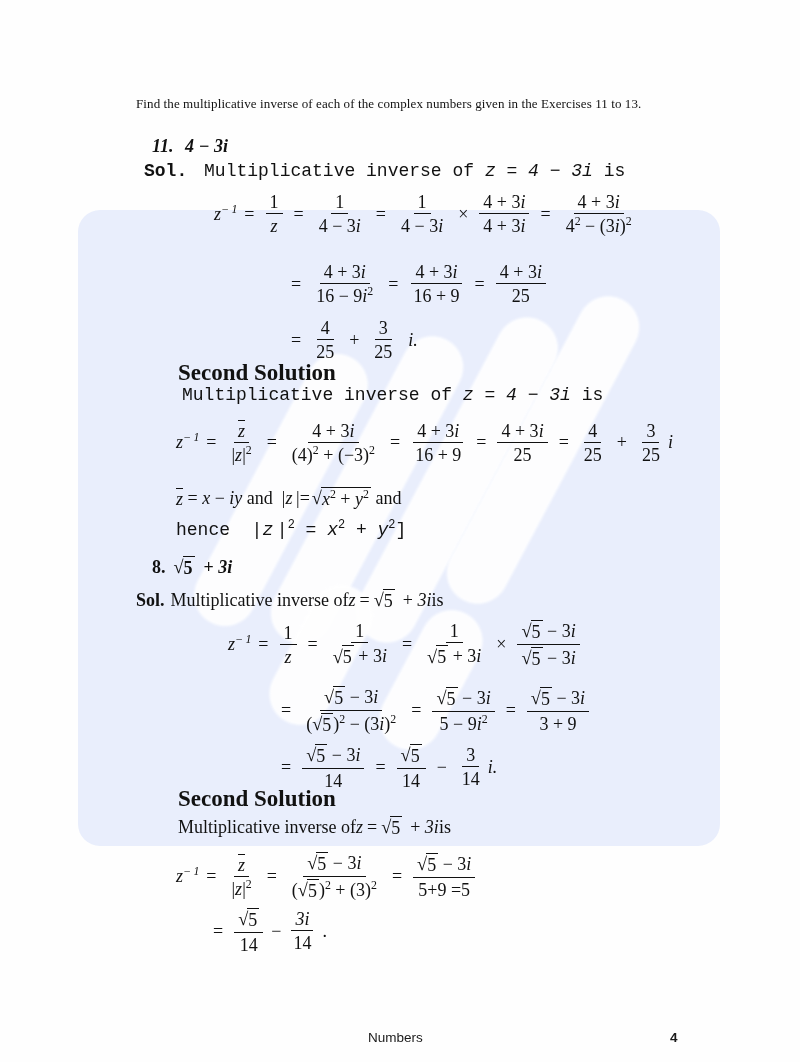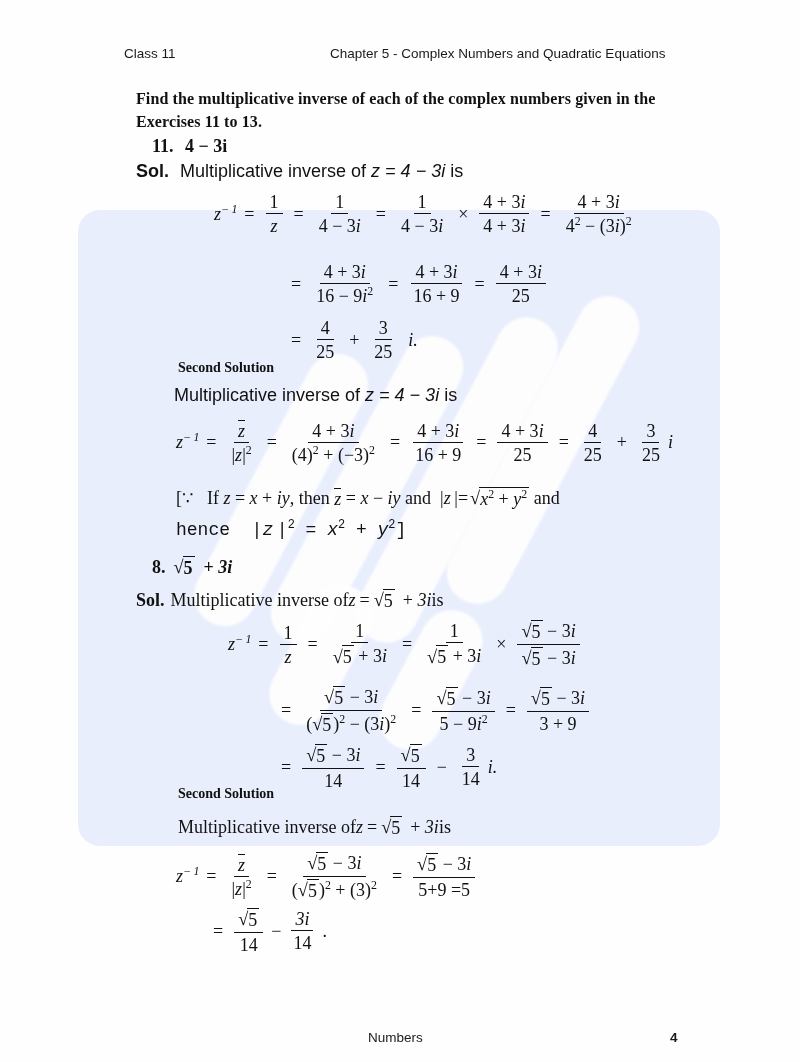--- a/index.html
+++ b/index.html
@@ -110,44 +110,46 @@
     width: 800px;
     z-index: 4;
   }
 
   .blk {
     position: absolute;
   }
 
   .q-title {
     font-family: "Liberation Serif", serif;
-    font-weight: bold;
-    font-size: 16px;
-    line-height: 23px;
+    font-weight: normal;
+    font-size: 13px;
+    line-height: 34px;
     letter-spacing: 0.1px;
     width: 560px;
   }
 
   .itemline {
     font-family: "Liberation Serif", serif;
     font-size: 18px;
     white-space: nowrap;
+    font-style: italic;
   }
   .itemnum { font-weight: bold; }
 
   .sol-label { font-weight: bold; }
 
   .txt {
-    font-family: Liberation Sans, sans-serif;
+    font-family: Liberation Mono, monospace;
     font-size: 18px;
     white-space: nowrap;
+    margin-left: 8px;
   }
   .sub-head {
     font-family: "Liberation Serif", serif;
-    font-size: 14px;
+    font-size: 23px;
     font-weight: bold;
     white-space: nowrap;
   }
 
   i, .it { font-style: italic; }
 
   
   .mrow {
     display: inline-flex;
     align-items: center;
@@ -217,24 +219,20 @@
 
   <div class="watermark">
     <div class="wm-bar" style="left:0px;   top:10px;  width:62px; height:300px; transform:rotate(28deg);"></div>
     <div class="wm-bar" style="left:86px;  top:-10px; width:62px; height:340px; transform:rotate(28deg);"></div>
     <div class="wm-bar" style="left:176px; top:-30px; width:62px; height:360px; transform:rotate(28deg);"></div>
     <div class="wm-bar" style="left:262px; top:-50px; width:62px; height:340px; transform:rotate(28deg);"></div>
     <div class="wm-bar" style="left:40px;  top:250px; width:62px; height:150px; transform:rotate(28deg);"></div>
     <div class="wm-bar" style="left:150px; top:275px; width:62px; height:150px; transform:rotate(28deg);"></div>
   </div>
 
-  <div class="hdr">
-    <span class="hdr-left">Class 11</span>
-    <span class="hdr-right">Chapter 5 - Complex Numbers and Quadratic Equations</span>
-  </div>
 
   <div class="content">
 
     <div class="blk q-title" style="left:136px; top:87px;">Find the multiplicative inverse of each of the complex numbers given in the Exercises 11 to 13.</div>
 
     <div class="blk itemline" style="left:152px; top:136px;">
       <span class="itemnum">11.</span>
       <span class="itemnum" style="margin-left:7px;">4 − 3i</span>
     </div>
 
@@ -339,21 +337,20 @@
         </span>
       <span class="op">+</span>
       <span class="frac">
           <span class="num">3</span>
           <span class="den">25</span>
         </span>
       <span class="it">i</span>
     </div>
 
     <div class="blk mrow" style="left:176px; top:487px;">
-      <span>[∵&nbsp;&nbsp; If <i>z</i> = <i>x</i> + <i>iy</i>, then&nbsp;</span>
       <span class="conj it">z</span>
       <span>&nbsp;= <i>x</i> − <i>iy</i> and&nbsp;&nbsp;|<i>z</i> |=</span>
       <span class="rad" style="margin-left:2px;">
         <span class="sign">√</span>
         <span class="body"><i>x</i><sup>2</sup> + <i>y</i><sup>2</sup></span>
       </span>
       <span>&nbsp;and</span>
     </div>
 
     <div class="blk mrow" style="left:176px; top:520px;font-family:Liberation Mono, monospace;">

